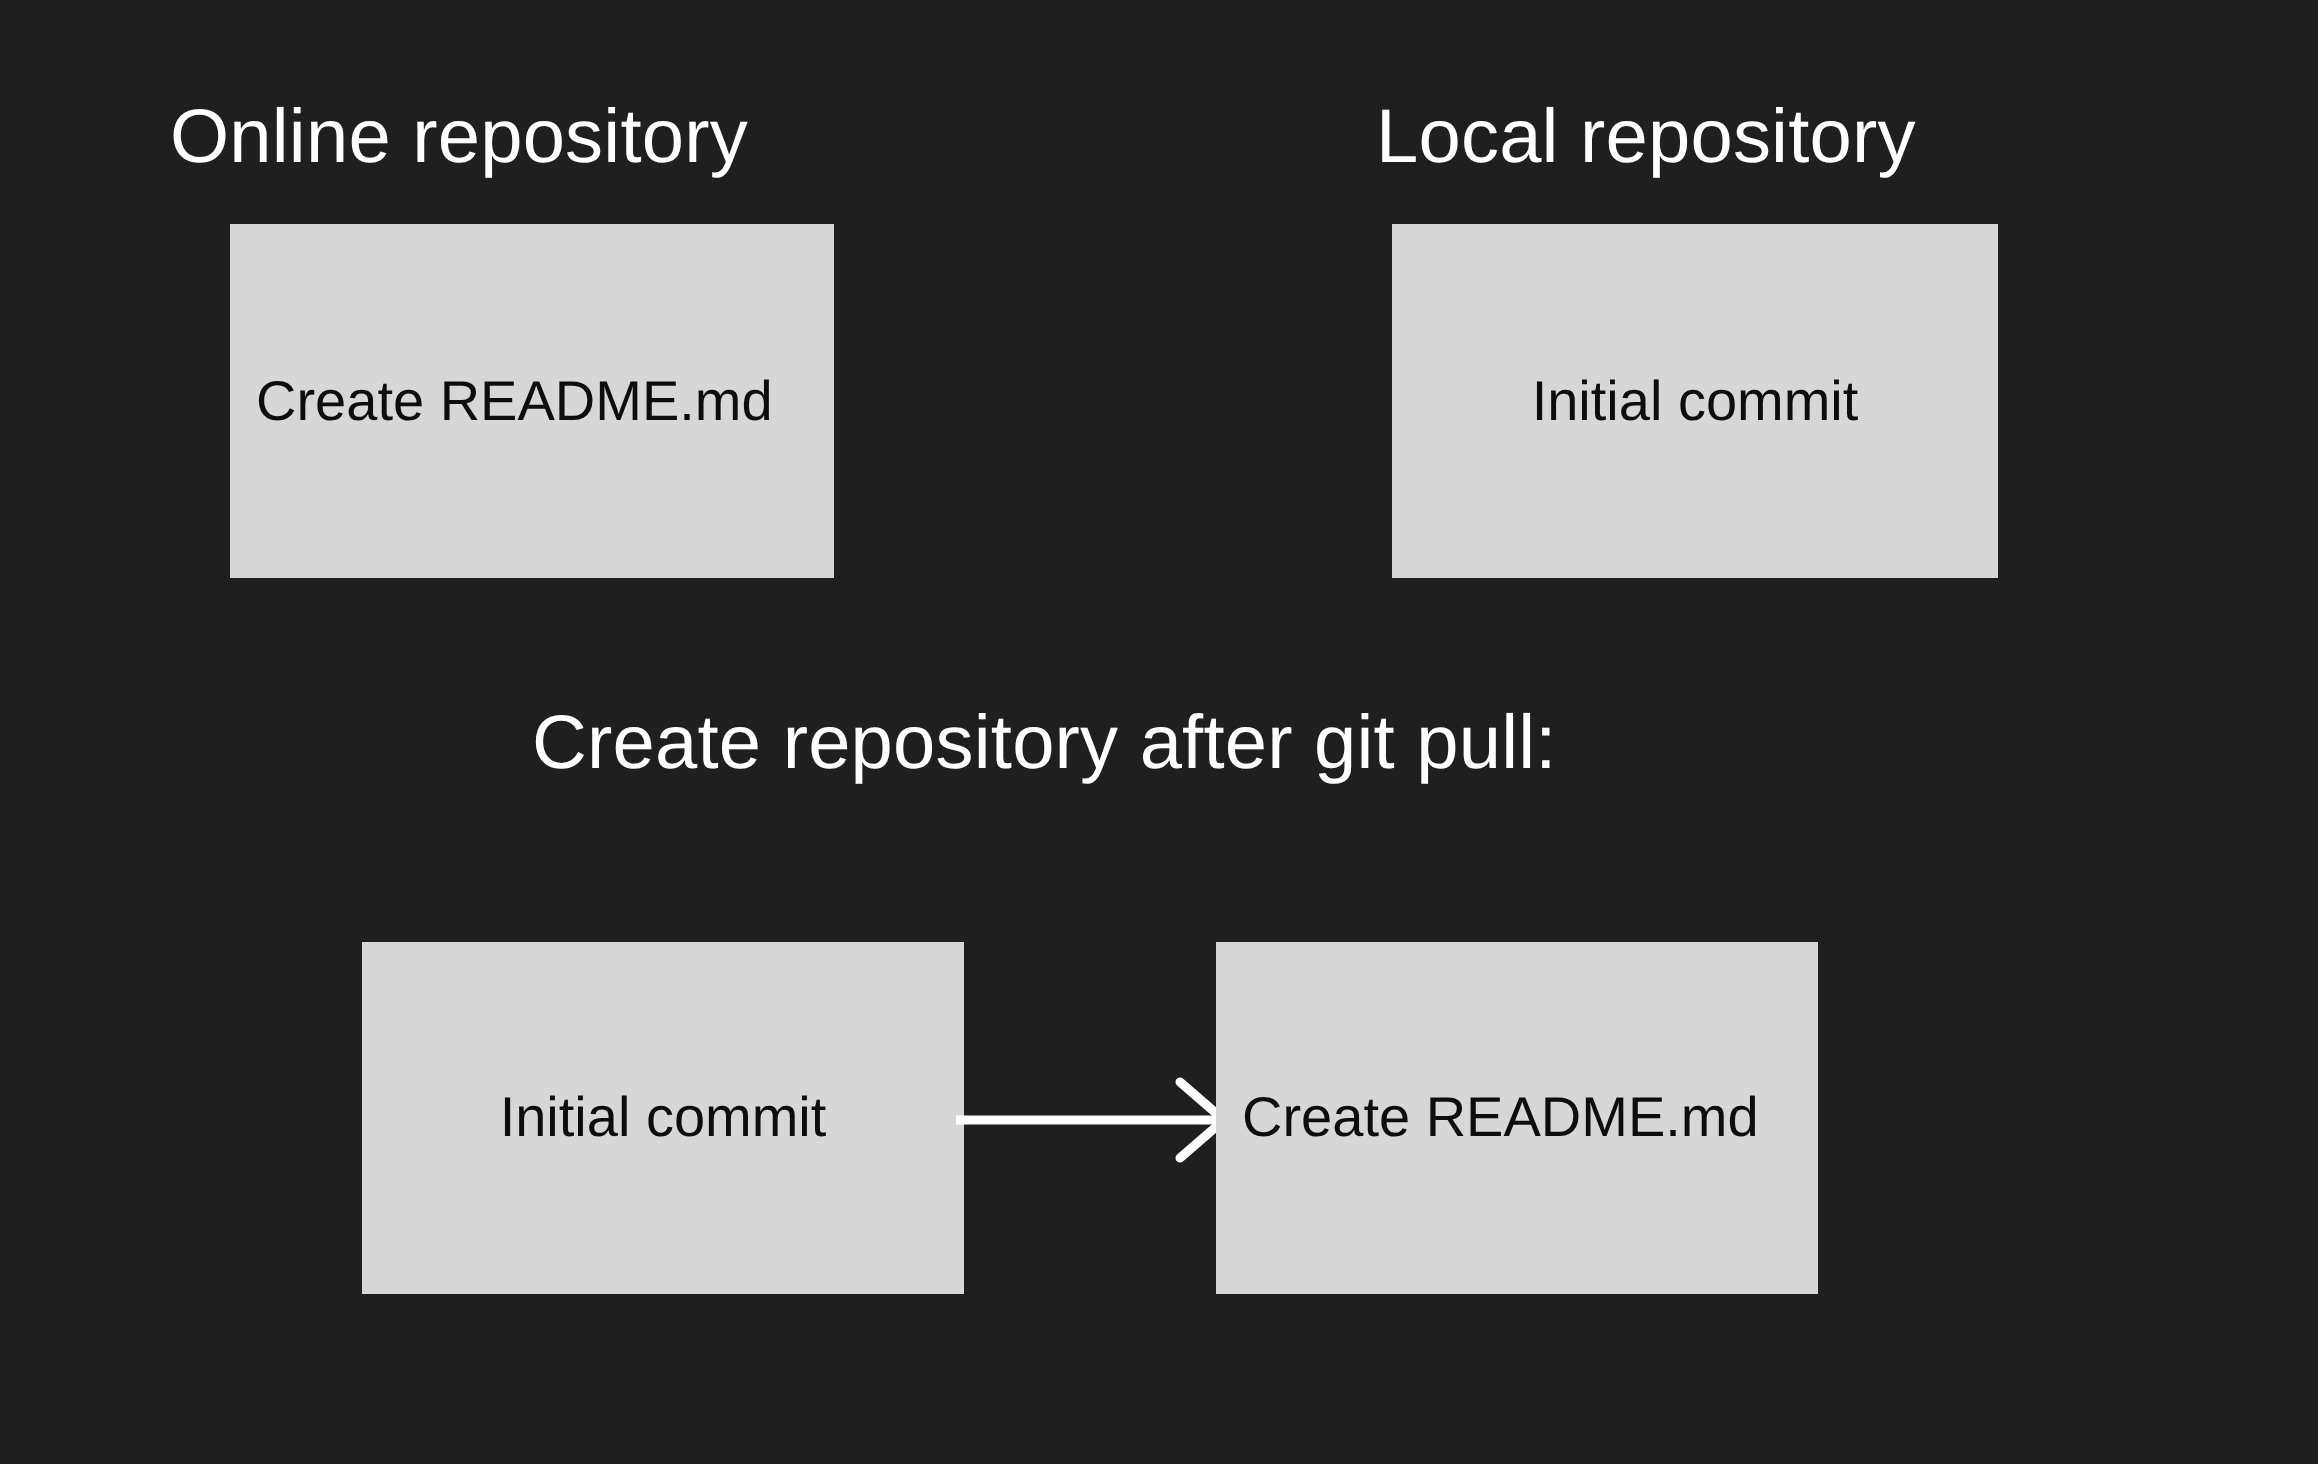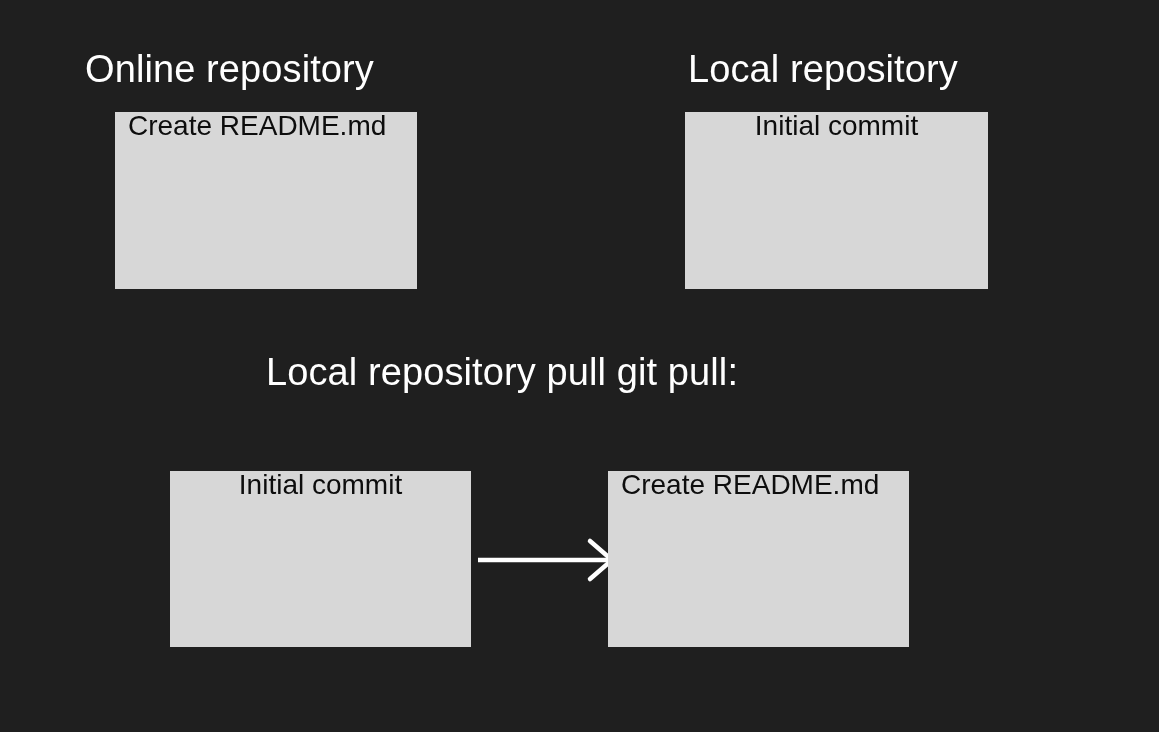--- a/index.html
+++ b/index.html
@@ -28,34 +28,36 @@
     white-space: nowrap;
     line-height: 1;
   }
   .heading .em {
   }
   .commit-box {
     position: absolute;
     background: #d7d7d7;
     box-sizing: border-box;
     display: flex;
+    align-items: center;
   }
   .commit-box .label {
     color: #0d0d0d;
     font-size: 28px;
     font-weight: 400;
     white-space: nowrap;
     line-height: 1;
   }
   .align-left {
     justify-content: flex-start;
     padding-left: 13px;
   }
   .align-center {
     justify-content: center;
+    margin-left: 11px;
   }
   
   #heading-online    { left: 85px;  top: 50px; }
   #heading-local     { left: 688px; top: 50px; }
   #heading-afterpull { left: 266px; top: 353px; }
 
   #box-online-readme  { left: 115px; top: 112px; width: 302px; height: 177px; }
   #box-local-initial  { left: 685px; top: 112px; width: 303px; height: 177px; }
   #box-merged-initial { left: 170px; top: 471px; width: 301px; height: 176px; }
   #box-merged-readme  { left: 608px; top: 471px; width: 301px; height: 176px; }
@@ -78,21 +80,21 @@
   <div class="heading" id="heading-online">Online repository</div>
 
   <div class="commit-box align-left" id="box-online-readme">
     <span class="label">Create README.md</span>
   </div>
 
   <div class="commit-box align-center" id="box-local-initial">
     <span class="label">Initial commit</span>
   </div>
 
-  <div class="heading" id="heading-afterpull"><span>Local repository pull </span><span class="em">git pull</span><span class="em">:</span></div>
+  <div class="heading" id="heading-afterpull"><span>Create repository after </span><span class="em">git pull</span><span class="em">:</span></div>
 
   <div class="commit-box align-center" id="box-merged-initial">
     <span class="label">Initial commit</span>
   </div>
 
   <svg id="pull-arrow" viewBox="0 0 142 48">
     <line x1="2" y1="24" x2="132" y2="24" stroke="#ffffff" stroke-width="4.5" stroke-linecap="butt"></line>
     <polyline points="114,5 136,24 114,43" fill="none" stroke="#ffffff" stroke-width="4.5" stroke-linecap="round" stroke-linejoin="miter"></polyline>
   </svg>
 

